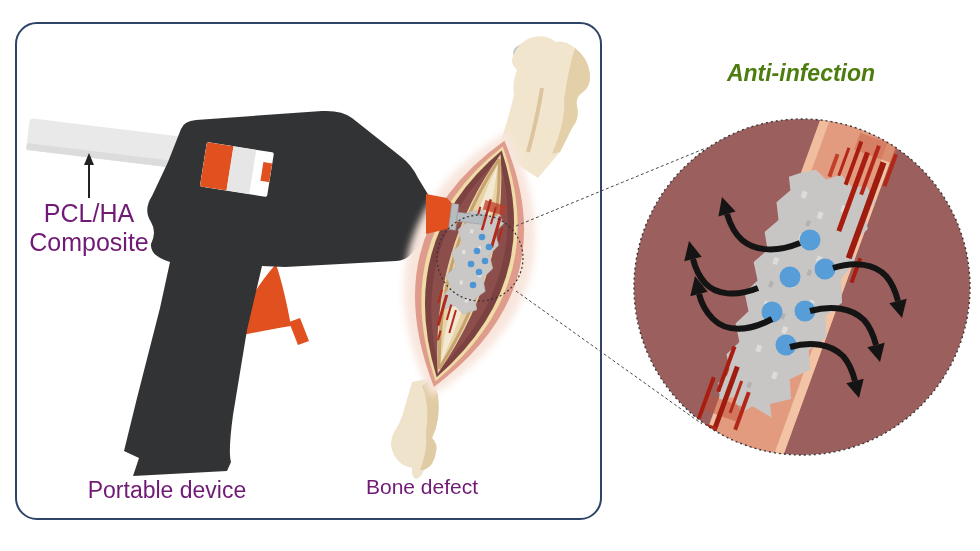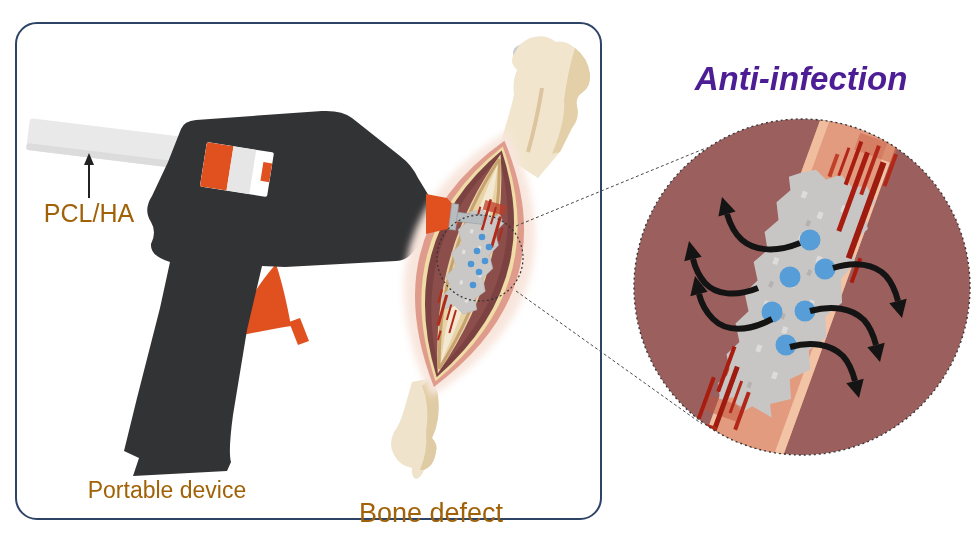--- a/index.html
+++ b/index.html
@@ -6,27 +6,27 @@
   body{
     width:980px;height:551px;position:relative;background:#ffffff;
     font-family:"Liberation Sans", sans-serif;overflow:hidden;
   }
   .panel{
     position:absolute;left:15px;top:22px;width:583px;height:494px;
     border:2.5px solid #2e4467;border-radius:22px;background:#ffffff;
   }
   .artwork{position:absolute;left:0;top:0;width:980px;height:551px;}
   .lbl{
-    position:absolute;color:#a16207;text-align:center;
+    position:absolute;color:#701a75;text-align:center;
     font-family:"Liberation Sans", sans-serif;
   }
   .lbl-stick{left:6px;top:199px;width:166px;font-size:25px;line-height:29px;}
   .lbl-device{left:47px;top:477px;width:240px;font-size:23px;}
-  .lbl-bone{left:331px;top:475px;width:200px;font-size:27px;margin-top:23px;}
-  .lbl-title{left:640px;top:60px;width:322px;font-size:33px;font-weight:bold;font-style:italic;color:#4c1d95;}
+  .lbl-bone{left:322px;top:475px;width:200px;font-size:21px;}
+  .lbl-title{left:640px;top:60px;width:322px;font-size:23px;font-weight:bold;font-style:italic;color:#4d7c0f;}
 </style>
 </head>
 <body>
 
 <div class="panel"></div>
 
 <svg class="artwork" viewBox="0 0 980 551" xmlns="http://www.w3.org/2000/svg">
   <defs>
     <filter id="soft" x="-40%" y="-40%" width="180%" height="180%">
       <feGaussianBlur stdDeviation="3.5"></feGaussianBlur>
@@ -243,16 +243,17 @@
   </g>
 
   <g>
     <line x1="89" y1="198" x2="89" y2="162" stroke="#222222" stroke-width="2"></line>
     <polygon points="89,153 84,165 94,165" fill="#222222"></polygon>
   </g>
 </svg>
 
 <div class="lbl lbl-stick">
   <div>PCL/HA</div>
+  <div>Composite</div>
 </div>
 <div class="lbl lbl-device">Portable device</div>
 <div class="lbl lbl-bone">Bone defect</div>
 <div class="lbl lbl-title">Anti-infection</div>
 
 </body></html>

